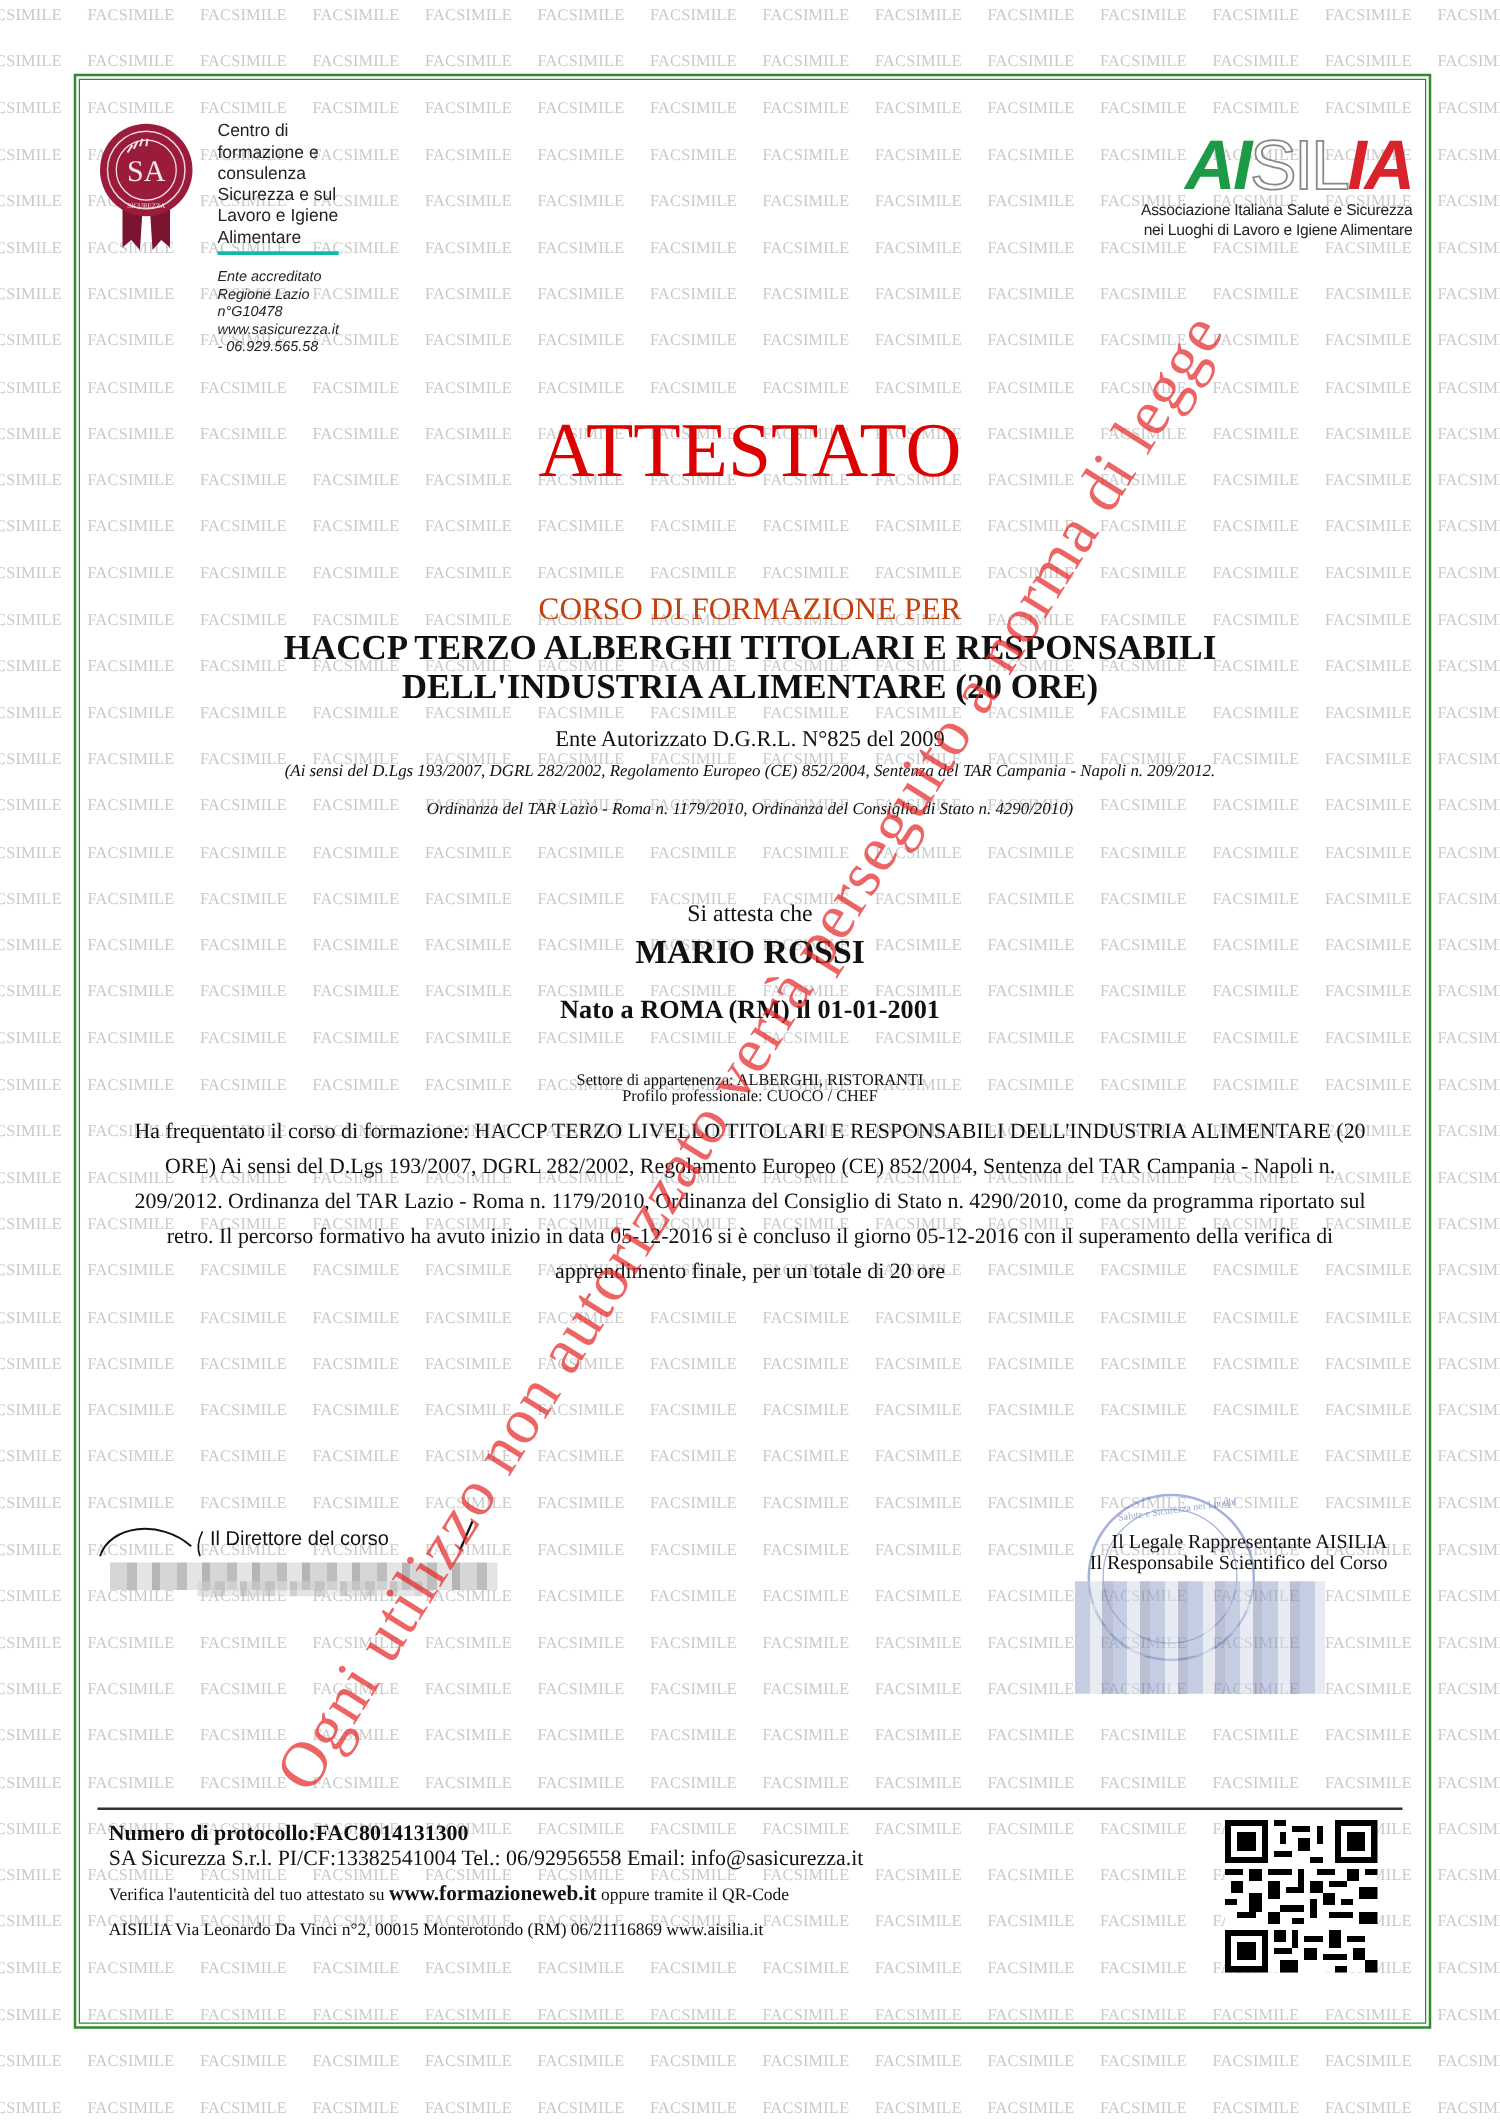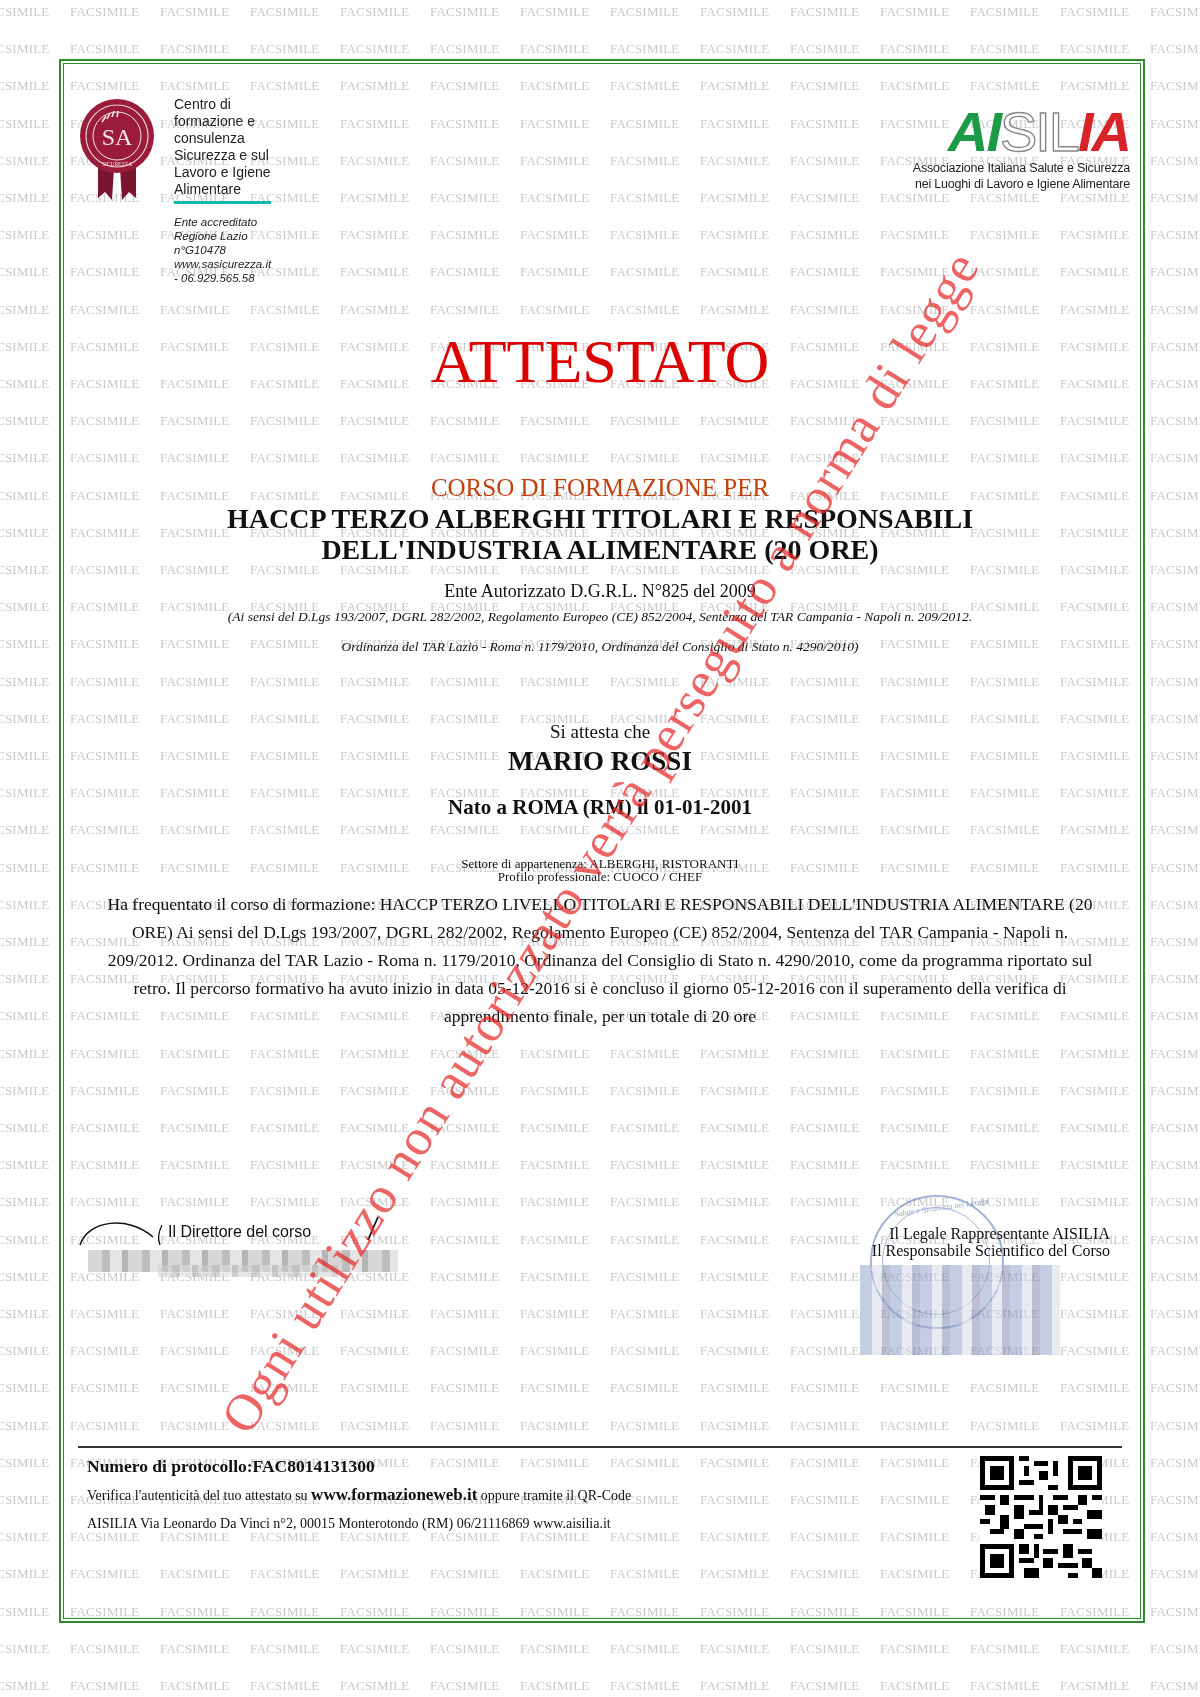--- a/index.html
+++ b/index.html
@@ -232,20 +232,21 @@
     <div>Il Responsabile Scientifico del Corso</div>
   </div>
   <div class="blur-right"></div>
 </div>
 
 <div class="foot-rule"></div>
 <div class="footer layer">
   <div class="proto">
     <span>Numero di protocollo:</span><span class="val">FAC8014131300</span>
   </div>
+  <div class="doc">SA Sicurezza S.r.l. PI/CF:13382541004 Tel.: 06/92956558 Email: info@sasicurezza.it</div>
   <div class="verify">
     <span>Verifica l'autenticità del tuo attestato su </span><b>www.formazioneweb.it</b><span> oppure tramite il QR-Code</span>
   </div>
   <div class="verify" style="margin-top:11px;">AISILIA Via Leonardo Da Vinci n°2, 00015 Monterotondo (RM) 06/21116869 www.aisilia.it</div>
 </div>
 
 <svg class="qr layer" viewBox="0 0 25 25" shape-rendering="crispEdges" xmlns="http://www.w3.org/2000/svg">
   <rect width="25" height="25" fill="#fff"></rect>
   <g fill="#000">
     <rect x="0" y="0" width="7" height="7"></rect>

